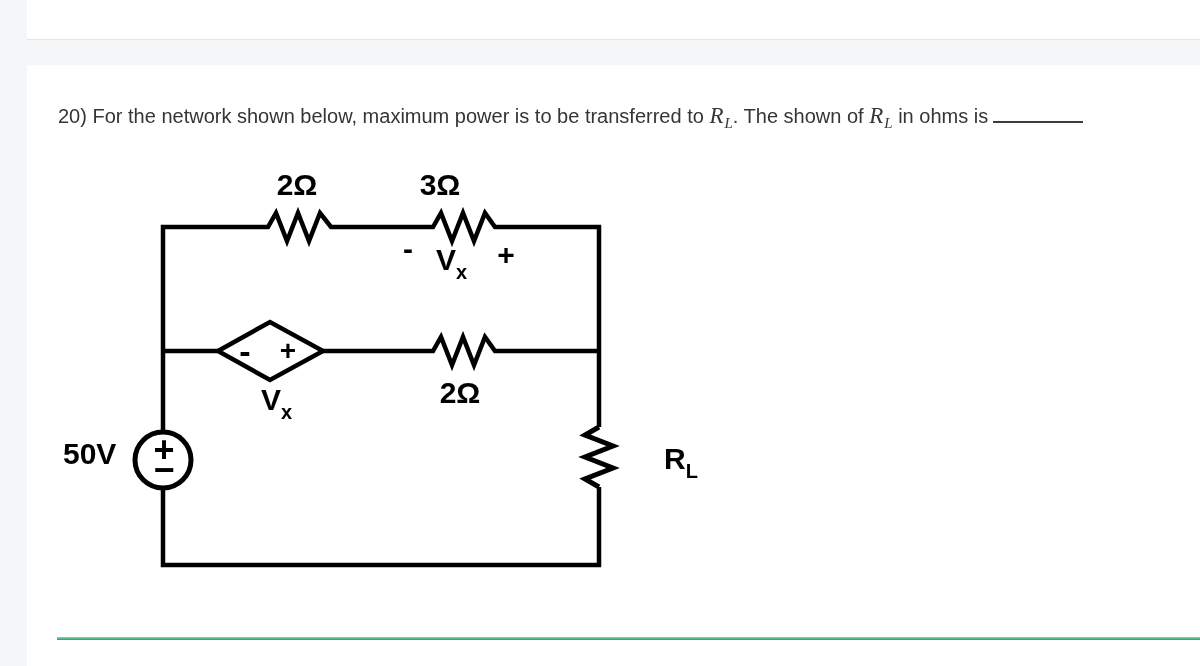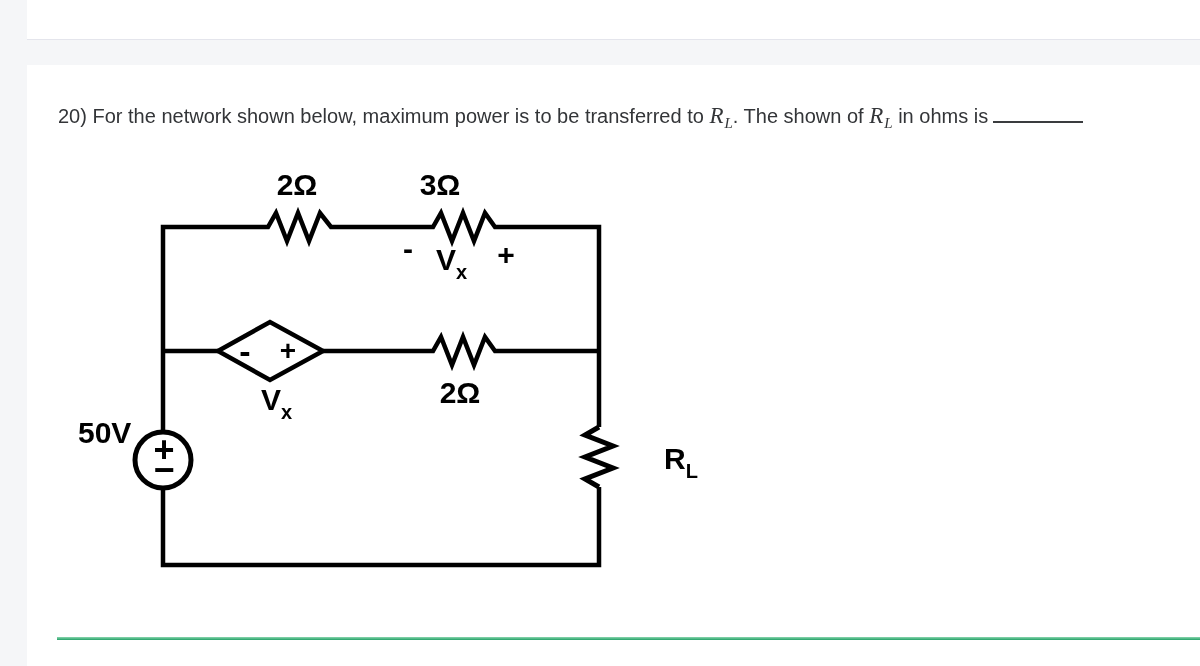--- a/index.html
+++ b/index.html
@@ -75,21 +75,21 @@
   <div class="clabel center sign" style="left:408px; top:234px;">-</div>
   <div class="clabel" style="left:436px; top:245px;"><span>V</span><span class="sub">x</span></div>
   <div class="clabel center sign" style="left:506px; top:240px;">+</div>
 
   <div class="clabel center" style="left:245px; top:334px; font-size:34px;">-</div>
   <div class="clabel center" style="left:288px; top:337px; font-size:28px;">+</div>
   <div class="clabel" style="left:261px; top:385px;"><span>V</span><span class="sub">x</span></div>
 
   <div class="clabel center" style="left:460px; top:378px;">2Ω</div>
 
-  <div class="clabel" style="left:63px; top:418px;margin-left:15px;">50V</div>
+  <div class="clabel" style="left:63px; top:439px;">50V</div>
   <div class="clabel center src-sign" style="left:164px; top:432px;">+</div>
   <div class="clabel center src-sign" style="left:164px; top:452px;">−</div>
 
   <div class="clabel" style="left:664px; top:444px;"><span>R</span><span class="sub">L</span></div>
 
   <div class="green-line"></div>
 
 </div>
 
 </body></html>

